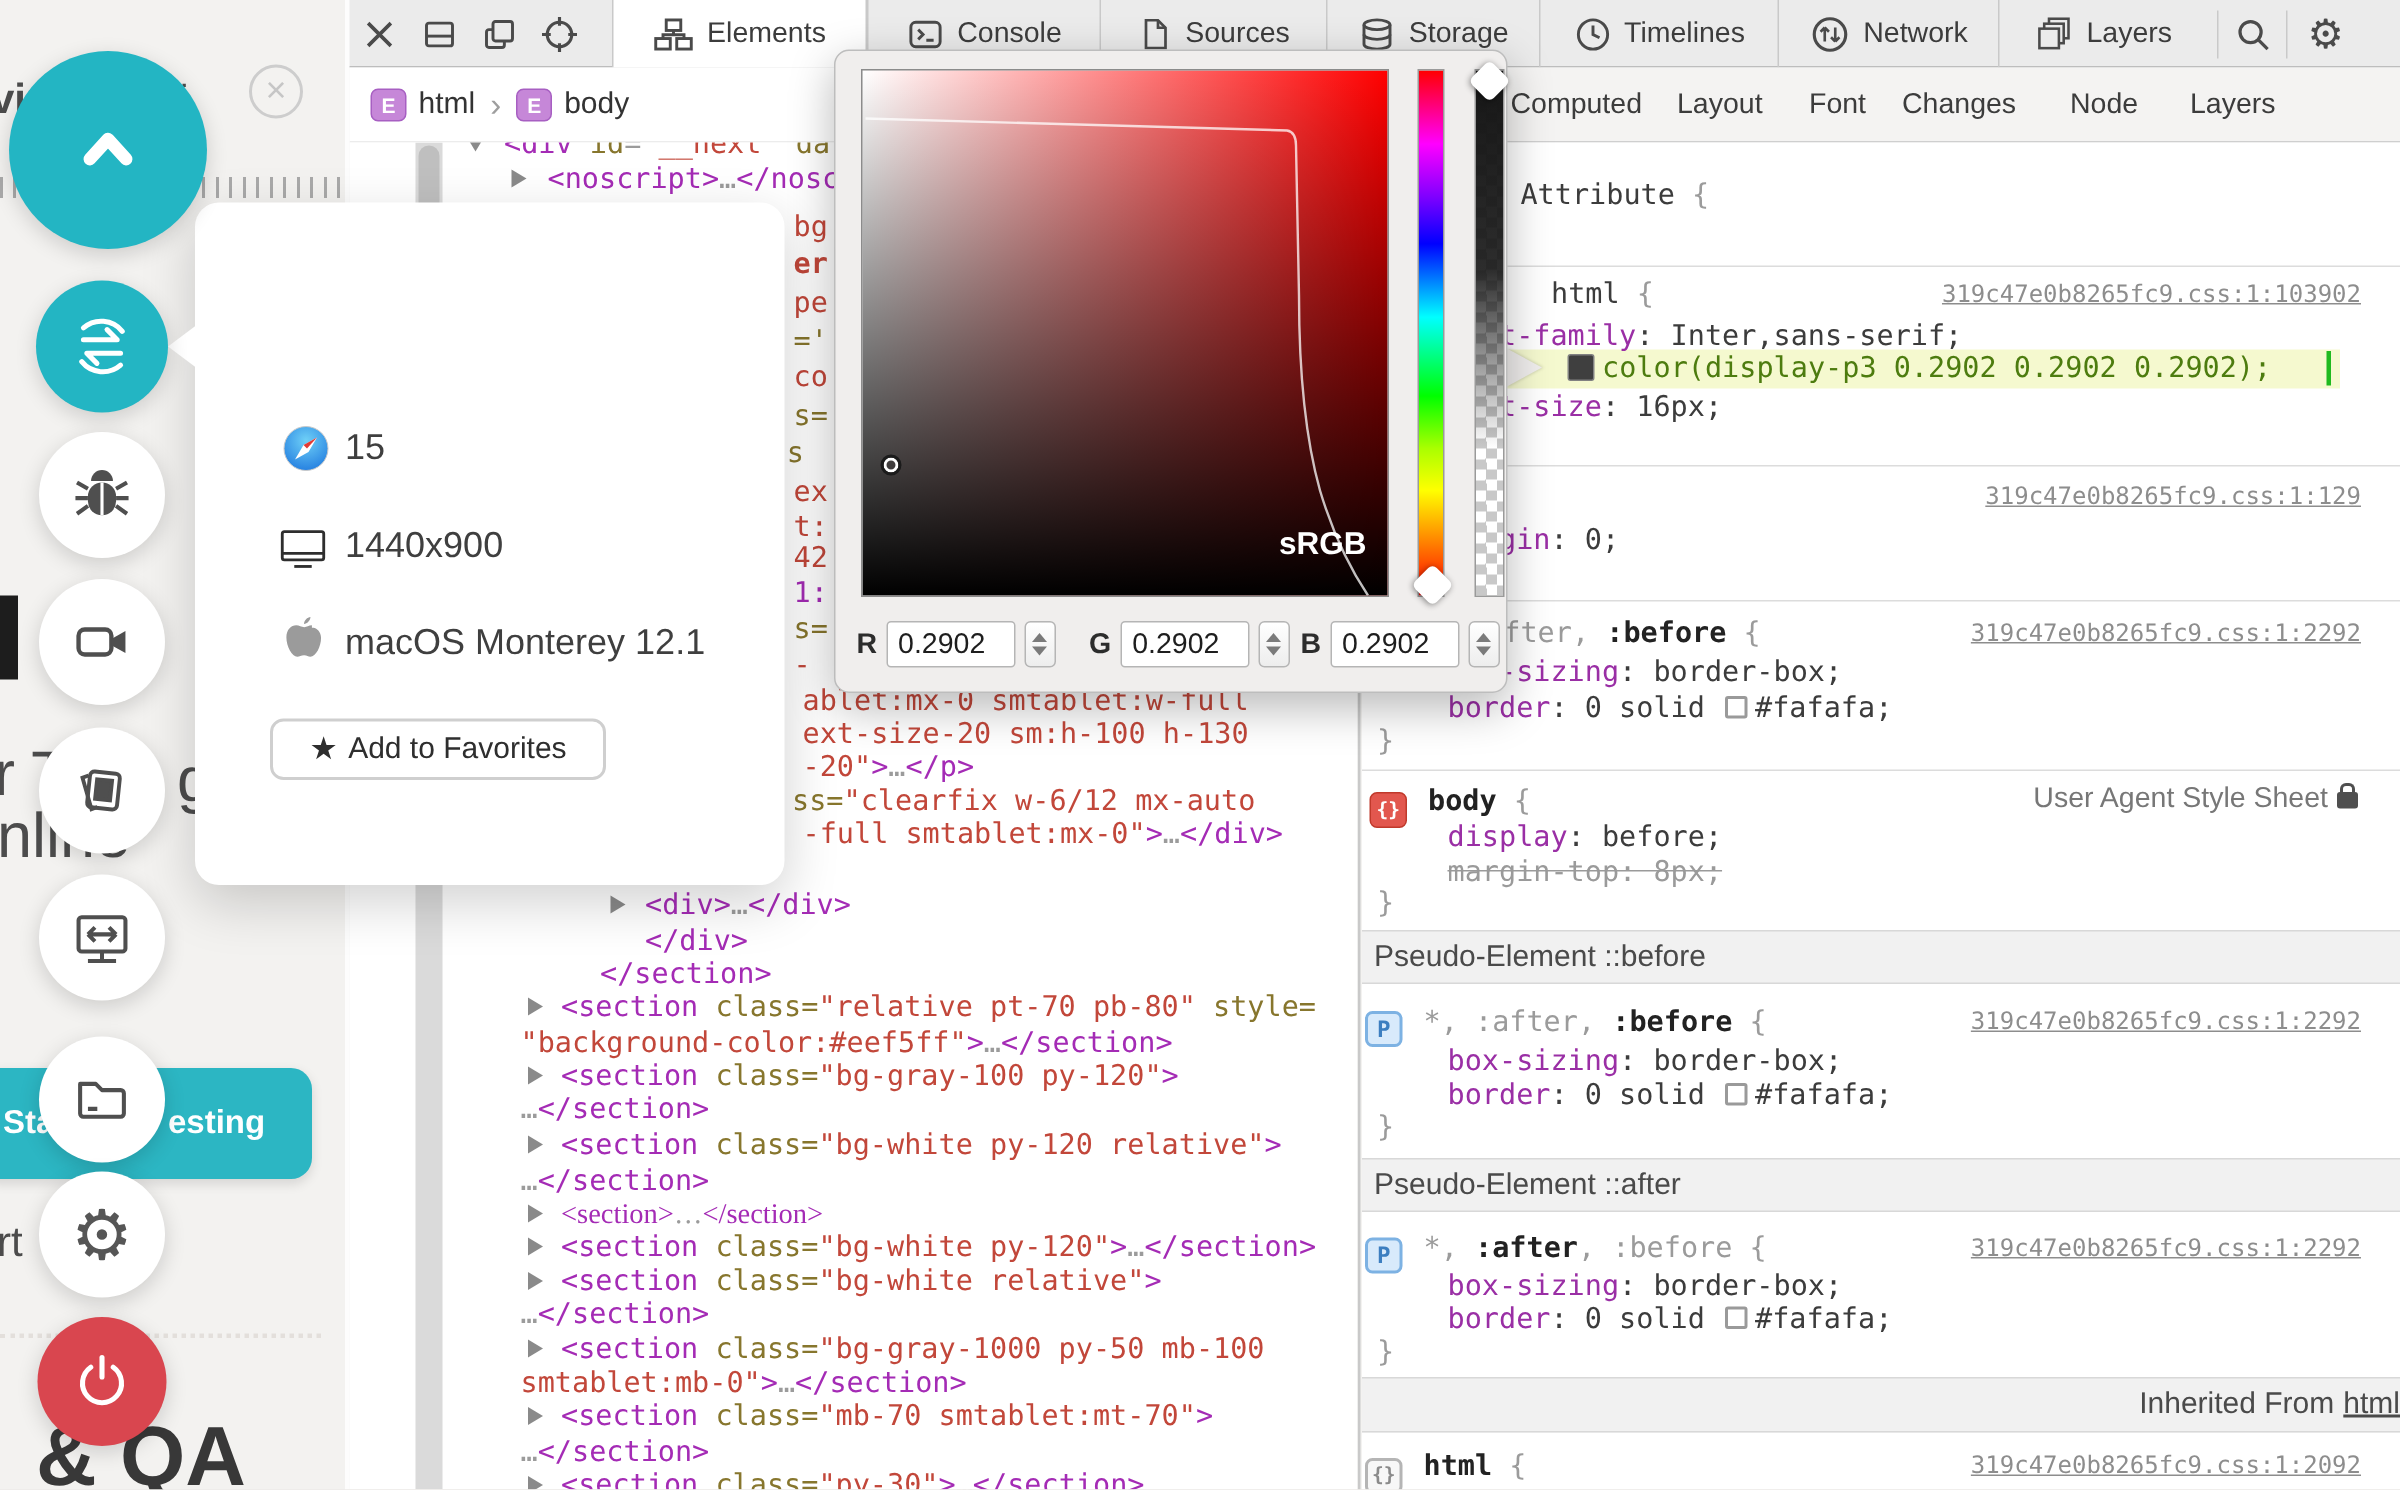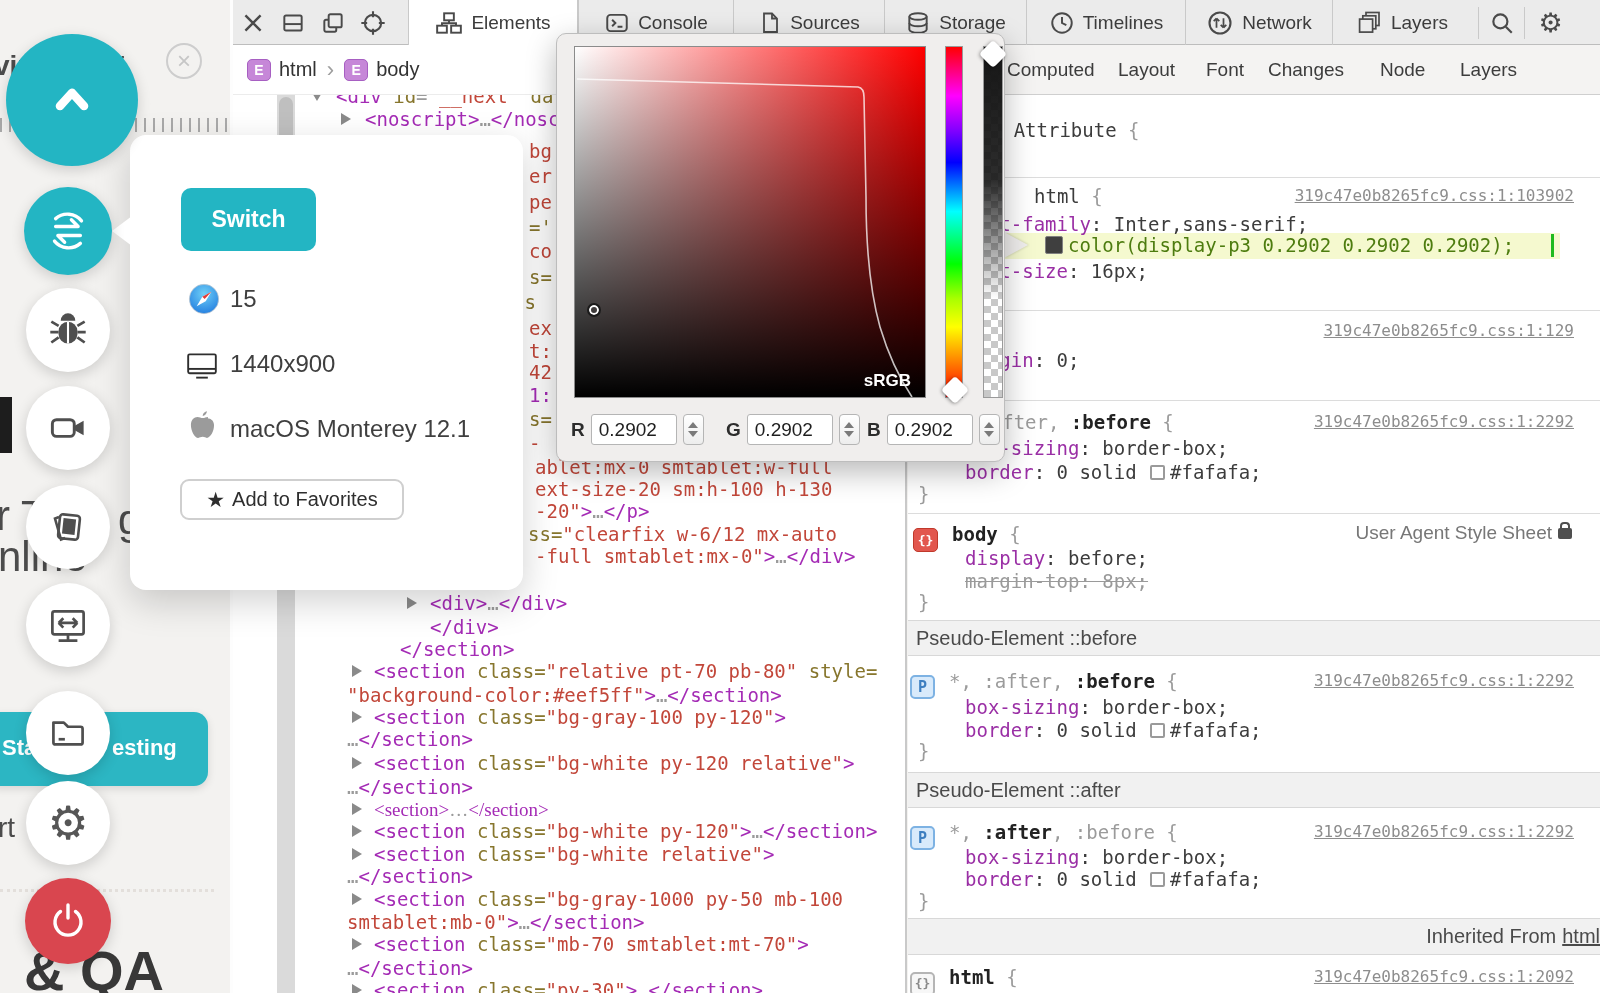--- a/index.html
+++ b/index.html
@@ -94,21 +94,21 @@
   .lock{position:absolute;width:14px;height:11px;background:#4f4f4f;border-radius:2px;}
   .lock:before{content:"";position:absolute;left:2px;top:-6px;width:6px;height:6px;border:2px solid #4f4f4f;border-bottom:none;border-radius:4px 4px 0 0;}
 
   
   .picker{position:absolute;left:556px;top:33px;width:449px;height:429px;background:#f0eeed;border:1px solid #bdbdbd;
           border-radius:10px;box-shadow:0 10px 30px rgba(0,0,0,.28);z-index:50;}
   .sv-square{position:absolute;left:17px;top:12px;width:352px;height:352px;border:1px solid #8b8b8b;
      background:linear-gradient(to top,#000,rgba(0,0,0,0)),linear-gradient(to right,#fff,#f00);}
   .sv-ring{position:absolute;left:12px;top:256px;width:14px;height:14px;border-radius:50%;
      border:2px solid rgba(25,25,25,.95);box-shadow:inset 0 0 0 2px #fff;}
-  .srgb{position:absolute;right:14px;bottom:6px;color:#fff;font-size:17px;font-weight:700;}
+  .srgb{position:absolute;right:14px;bottom:22px;color:#fff;font-size:21px;font-weight:700;}
   .hue{position:absolute;left:388px;top:12px;width:18px;height:352px;border:1px solid #9a9a9a;
      background:linear-gradient(180deg,#f00 0%,#f0f 14%,#8000ff 24%,#00f 33%,#0ff 47%,#0f0 62%,#aaff00 72%,#ff0 80%,#ff8000 90%,#f00 100%);}
   .alpha{position:absolute;left:426px;top:12px;width:20px;height:352px;border:1px solid #9a9a9a;
      background:linear-gradient(#161616,rgba(22,22,22,.9) 38%,rgba(22,22,22,0) 72%),
      repeating-conic-gradient(#c8c8c8 0% 25%,#fff 0% 50%);background-size:auto,14px 14px;}
   .handle{position:absolute;width:20px;height:20px;background:#fff;border-radius:4px;transform:rotate(45deg);
      box-shadow:0 1px 4px rgba(0,0,0,.45);}
   .chan{position:absolute;display:flex;align-items:center;gap:6px;}
   .chan .lbl{font-size:19px;font-weight:700;color:#2c2c2c;}
   .chan input{width:86px;height:31px;border:1.5px solid #b5b5b5;border-radius:3px;font-family:"Liberation Sans",sans-serif;
@@ -298,21 +298,21 @@
         <div class="code-line" style="left: 141px; top: 793px;"><span class="c-p">&lt;section</span><span class="c-o"> class=</span><span class="c-r">"bg-gray-1000 py-50 mb-100</span></div>
         <div class="code-line" style="left: 114px; top: 816px;"><span class="c-r">smtablet:mb-0"</span><span class="c-p">&gt;</span><span class="c-g">…</span><span class="c-p">&lt;/section&gt;</span></div>
         <span class="tri" style="position: absolute; left: 119px; top: 843px;"></span>
         <div class="code-line" style="left: 141px; top: 838px;"><span class="c-p">&lt;section</span><span class="c-o"> class=</span><span class="c-r">"mb-70 smtablet:mt-70"</span><span class="c-p">&gt;</span></div>
         <div class="code-line" style="left: 114px; top: 862px;"><span class="c-g">…</span><span class="c-p">&lt;/section&gt;</span></div>
         <span class="tri" style="position: absolute; left: 119px; top: 889px;"></span>
         <div class="code-line" style="left: 141px; top: 884px;"><span class="c-p">&lt;section</span><span class="c-o"> class=</span><span class="c-r">"py-30"</span><span class="c-p">&gt;</span><span class="c-g">…</span><span class="c-p">&lt;/section&gt;</span></div>
       </div>
     <div id="domFrags">
         <div class="code-line c-r" style="left: 296px; top: 45px;">bg</div>
-        <div class="code-line c-r" style="left: 296px; top: 70px;">er</div>
+        <div class="code-line c-r" style="left: 296px; top: 70px; font-weight: bold;">er</div>
         <div class="code-line c-r" style="left: 296px; top: 96px;">pe</div>
         <div class="code-line c-o" style="left: 296px; top: 121px;">='</div>
         <div class="code-line c-r" style="left: 296px; top: 145px;">co</div>
         <div class="code-line c-o" style="left: 296px; top: 171px;">s=</div>
         <div class="code-line c-o" style="left: 280px; top: 196px;">ss</div>
         <div class="code-line c-r" style="left: 296px; top: 222px;">ex</div>
         <div class="code-line c-r" style="left: 296px; top: 245px;">t:</div>
         <div class="code-line c-r" style="left: 296px; top: 266px;">42</div>
         <div class="code-line c-p" style="left: 296px; top: 289px;">1:</div>
         <div class="code-line c-o" style="left: 296px; top: 313px;">s=</div>
@@ -419,21 +419,20 @@
             <i class="up"></i>
             <i class="dn"></i>
           </span>
         </div>
       </div>
   </div>
   <div class="hl-arrow" style="left:1004px;top:232px;"></div>
 
   <div class="popup-pointer"></div>
   <div class="popup">
-    <button class="switch-btn">Switch</button>
     <span class="abs" style="left:58px;top:148px;" id="safariIcon"><svg width="32" height="32" viewBox="0 0 48 48">
           <defs>
             <radialGradient id="saf" cx="50%" cy="32%" r="80%">
   <stop offset="0%" stop-color="#6fd0f7"></stop>
               <stop offset="100%" stop-color="#1a74dd"></stop>
             </radialGradient>
           </defs>
   <circle cx="24" cy="24" r="22" fill="url(#saf)" stroke="#c9c9c9"></circle>
   <path d="M35 13L21.5 20.5 13 35l13.5-7.5z" fill="#fff"></path>
           <path d="M35 13l-13.5 7.5 3.5 3.5z" fill="#e23b35"></path>

